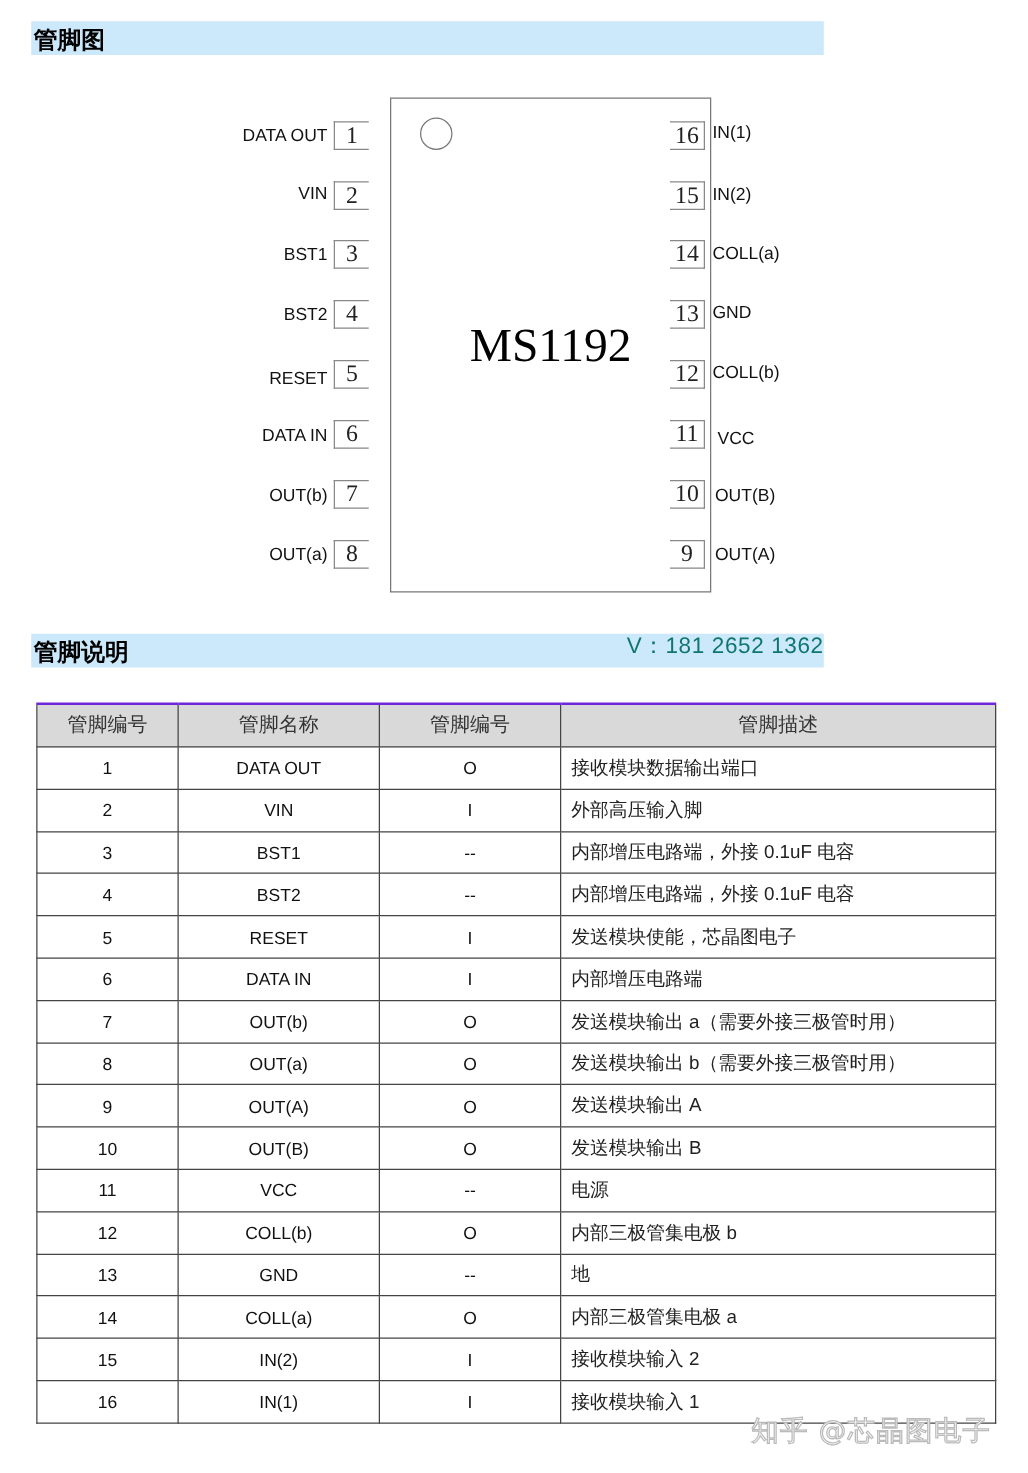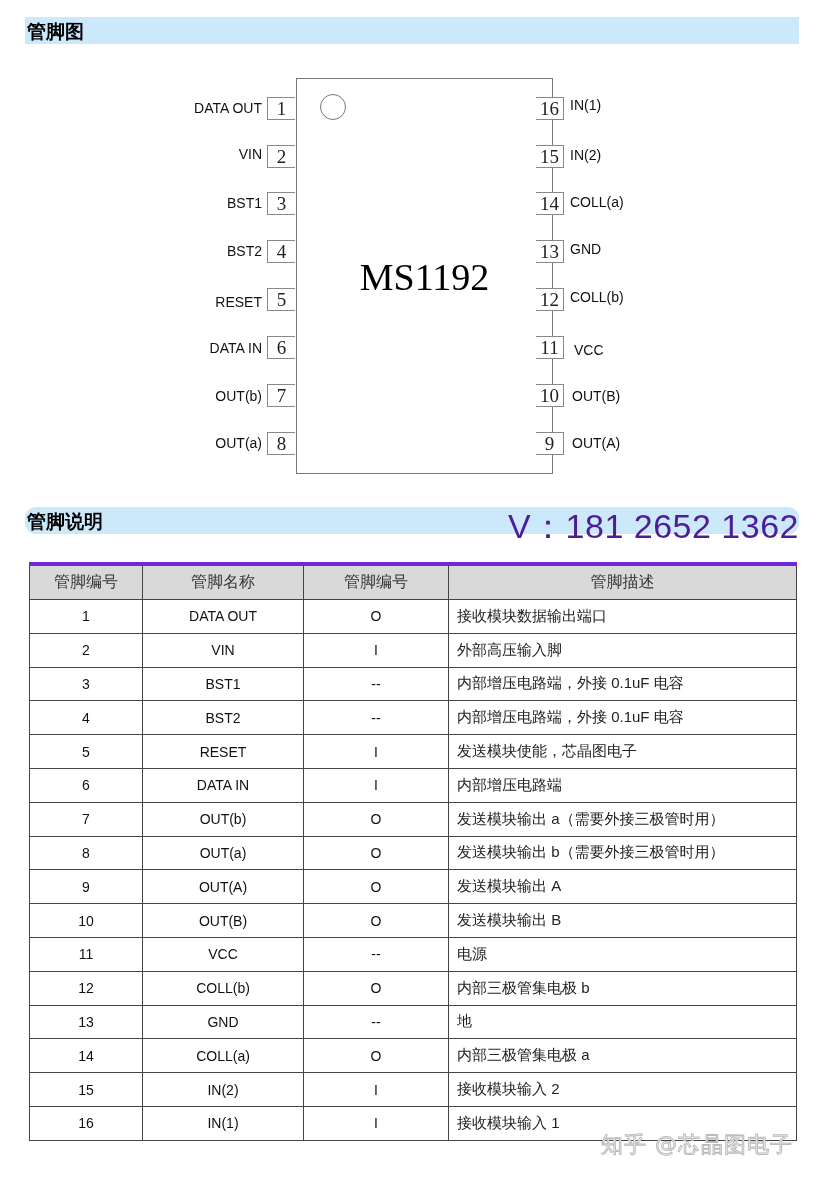--- a/index.html
+++ b/index.html
@@ -1,25 +1,25 @@
 <!DOCTYPE html>
 <html><head>
 <meta charset="utf-8">
 <style>
   html, body { margin: 0; padding: 0; background: #ffffff; }
   body { width: 822px; height: 1178px; position: relative; overflow: hidden;
          font-family: "DejaVu Sans", "Liberation Sans", sans-serif; color: #111; }
-  .band { position: absolute; left: 25px; width: 774px; height: 27px; background: #cce8fb; }
+  .band { position: absolute; left: 25px; width: 634px; height: 27px; background: #cce8fb; }
   .band-title { position: absolute; left: 2px; top: 2px; font-size: 19px; font-weight: bold;
                 color: #000; letter-spacing: 0px; }
-  .band-right { position: absolute; right: 0px; top: -3px; font-size: 34px; color: #4c1d95;
+  .band-right { position: absolute; right: 0px; top: -3px; font-size: 18px; color: #0f766e;
                 font-family: "Liberation Sans", "DejaVu Sans", sans-serif; letter-spacing: 0.5px; }
 
   
-  .chip { position: absolute; left: 296px; top: 78px; width: 257px; height: 396px;
+  .chip { position: absolute; left: 312px; top: 78px; width: 257px; height: 396px;
           border: 1px solid #777; background: #fff; box-sizing: border-box; padding-left: 25px; }
   .dot { position: absolute; left: 23px; top: 15px; width: 26px; height: 26px;
          border: 1px solid #777; border-radius: 50%; box-sizing: border-box; }
   .chip-name { position: absolute; left: 0; right: 0; top: 176px; text-align: center;
                font-family: "Liberation Serif", "DejaVu Serif", serif; font-size: 38px; color: #000; }
   .pin { position: absolute; width: 28px; height: 23px; border: 1px solid #888; box-sizing: border-box;
          background: #fff; font-family: "Liberation Serif", "DejaVu Serif", serif; font-size: 19px;
          text-align: center; line-height: 21px; color: #222; }
   .pin.left { left: 267px; border-right: none; }
   .pin.right { left: 536px; border-left: none; }
@@ -28,21 +28,21 @@
   .plabel.left { right: 560px; text-align: right; }
   .plabel.right { left: 570px; }
 
   
   table.pins { position: absolute; left: 29px; top: 562px; width: 767px; border-collapse: collapse;
                table-layout: fixed; }
   table.pins th, table.pins td { border: 1px solid #444; padding: 0; height: 32.8px; font-size: 14px; }
   table.pins th { background: #d9d9d9; font-weight: normal; color: #333; font-size: 16px; height: 33px; }
   table.pins td { text-align: center; font-family: "Liberation Sans", "DejaVu Sans", sans-serif; }
   table.pins td.desc { text-align: left; padding-left: 8px; font-size: 15px; color: #222; }
-  table.pins tr:first-child th { border-top: 4px solid #6d28d9; margin-top: 36px; }
+  table.pins tr:first-child th { border-top: 2px solid #6d28d9; margin-top: 36px; }
 
   .watermark { position: absolute; left: 601px; top: 1130px; font-size: 22px; color: #ffffff;
                -webkit-text-stroke: 1px #bbb; letter-spacing: 1px; }
 </style>
 </head>
 <body>
 
 <div class="band" style="top:17px;">
   <span class="band-title">管脚图</span>
 </div>
@@ -81,21 +81,21 @@
   <div class="pin right" style="top:288px;">12</div>
   <div class="plabel right" style="top:289px;">COLL(b)</div>
   <div class="pin right" style="top:336px;">11</div>
   <div class="plabel right" style="top:342px;left:574px;">VCC</div>
   <div class="pin right" style="top:384px;">10</div>
   <div class="plabel right" style="top:388px;left:572px;">OUT(B)</div>
   <div class="pin right" style="top:432px;">9</div>
   <div class="plabel right" style="top:435px;left:572px;">OUT(A)</div>
 </div>
 
-<div class="band" style="top:507px;border-radius:11px;">
+<div class="band" style="top:507px;">
   <span class="band-title">管脚说明</span>
   <span class="band-right">V：181 2652 1362</span>
 </div>
 
 <table class="pins">
   <colgroup>
     <col style="width:113px">
       <col style="width:161px">
       <col style="width:145px">
       <col style="width:348px">

